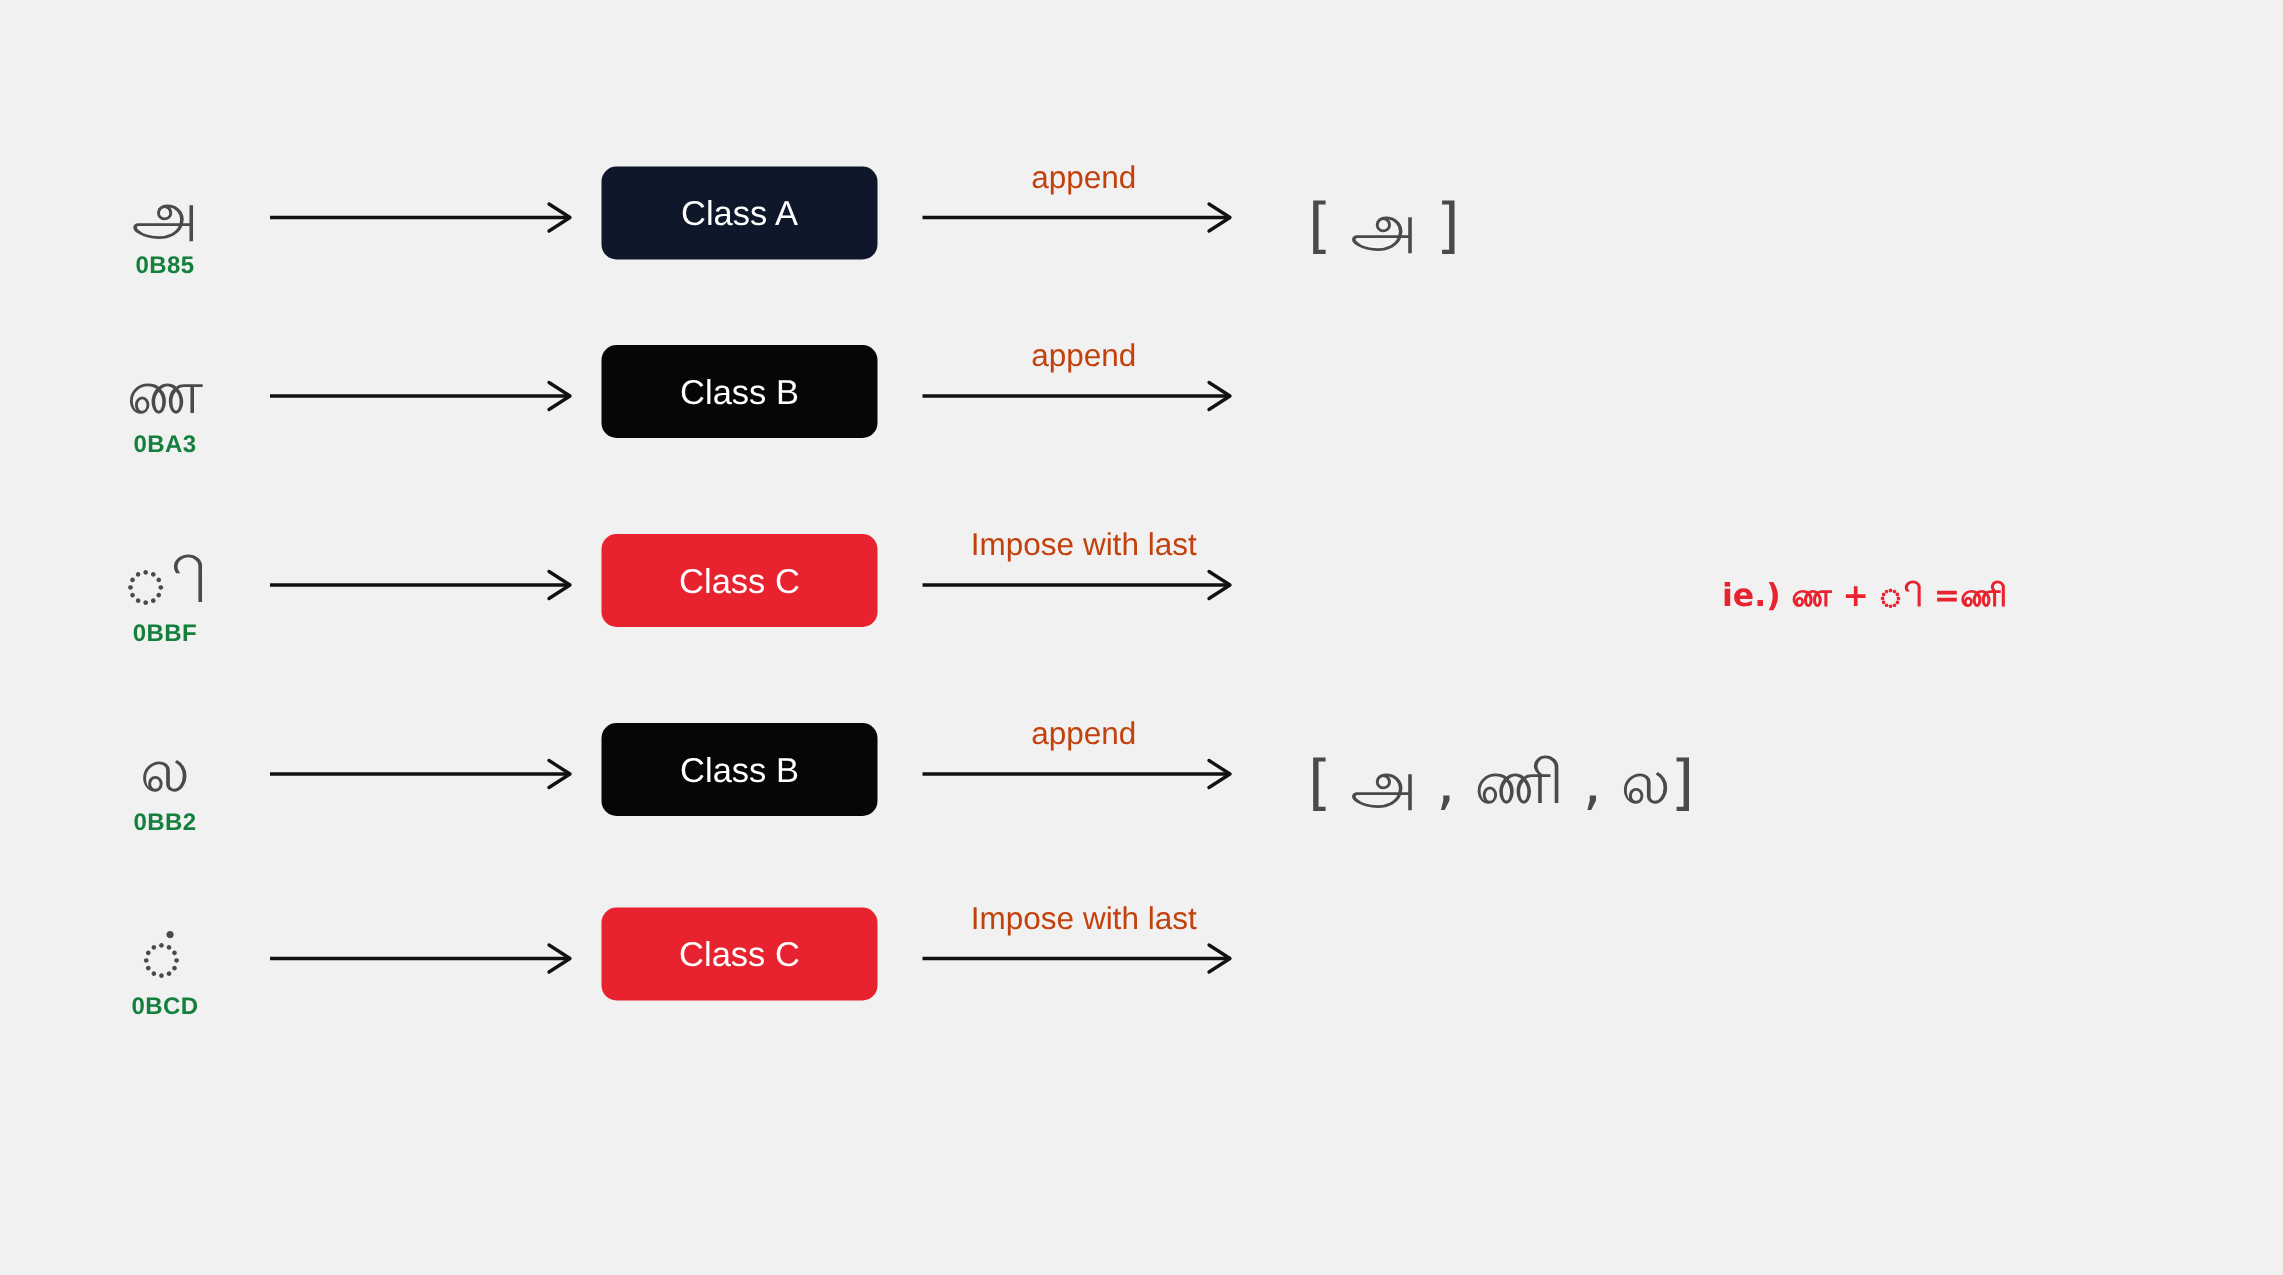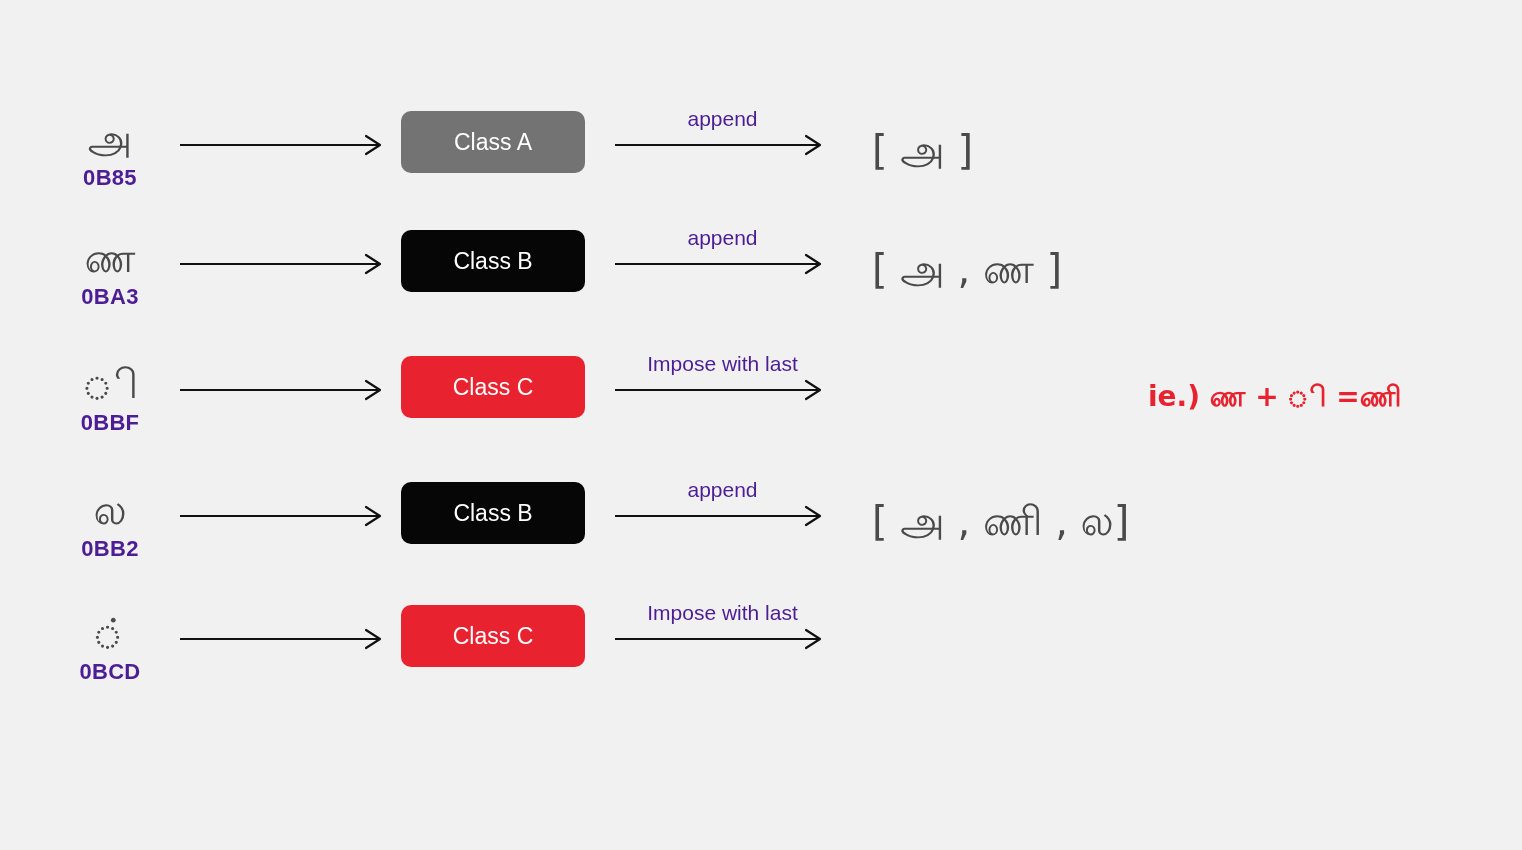--- a/index.html
+++ b/index.html
@@ -48,23 +48,23 @@
     color: #4a4a4a;
     font-weight: 400;
     white-space: nowrap;
     height: 48px;
     display: flex;
     align-items: center;
     justify-content: center;
   }
   .input-code {
     font-family: "Liberation Sans", sans-serif;
-    font-size: 22px;
+    font-size: 16px;
     font-weight: bold;
-    color: #4c1d95;
+    color: #15803d;
     letter-spacing: 0.3px;
     margin-top: 2px;
   }
 
   
   .arrow {
     position: absolute;
     height: 40px;
     display: block;
   }
@@ -82,21 +82,21 @@
     top: 40px;
     width: 215px;
   }
   .arrow-label {
     position: absolute;
     left: 0;
     width: 100%;
     text-align: center;
     top: -26px;
     font-size: 21px;
-    color: #4c1d95;
+    color: #c2410c;
     font-family: "Liberation Sans", sans-serif;
     white-space: nowrap;
   }
 
   
   .class-box {
     position: absolute;
     left: 401px;
     top: 18px;
     width: 184px;
@@ -127,21 +127,21 @@
 
   
   .note-cell {
     position: absolute;
     left: 1148px;
     top: 0;
     height: 120px;
     display: flex;
     align-items: center;
     font-family: "DejaVu Sans", "Liberation Sans", sans-serif;
-    font-size: 28px;
+    font-size: 21px;
     font-weight: bold;
     color: #e8232f;
     white-space: nowrap;
   }
 </style>
 </head>
 <body style="background: rgb(241, 241, 241);">
 
 <div id="diagram">
   <div class="row" style="top: 93px;">
@@ -151,21 +151,21 @@
       <div class="input-code">0B85</div>
     </div>
 
     <div class="arrow arrow-1">
       <svg width="208" height="24" viewBox="0 0 208 24" aria-hidden="true">
         <line x1="0" y1="12" x2="198" y2="12" stroke="#111111" stroke-width="2.2"></line>
         <polyline points="186,3 200,12 186,21" fill="none" stroke="#111111" stroke-width="2.2" stroke-linecap="round" stroke-linejoin="round"></polyline>
       </svg>
     </div>
 
-    <div class="class-box" style="background: #737373;">
+    <div class="class-box" style="background: #0f172a;">
       <span>Class A</span>
     </div>
 
     <div class="arrow arrow-2">
       <div class="arrow-label">append</div>
       <svg width="213" height="24" viewBox="0 0 213 24" aria-hidden="true">
         <line x1="0" y1="12" x2="203" y2="12" stroke="#111111" stroke-width="2.2"></line>
         <polyline points="191,3 205,12 191,21" fill="none" stroke="#111111" stroke-width="2.2" stroke-linecap="round" stroke-linejoin="round"></polyline>
       </svg>
     </div>
@@ -193,21 +193,20 @@
     </div>
 
     <div class="arrow arrow-2">
       <div class="arrow-label">append</div>
       <svg width="213" height="24" viewBox="0 0 213 24" aria-hidden="true">
         <line x1="0" y1="12" x2="203" y2="12" stroke="#111111" stroke-width="2.2"></line>
         <polyline points="191,3 205,12 191,21" fill="none" stroke="#111111" stroke-width="2.2" stroke-linecap="round" stroke-linejoin="round"></polyline>
       </svg>
     </div>
 
-    <div class="output-cell">[ அ , ண ]</div>
 
   </div>
 
   <div class="row" style="top: 338px;">
 
     <div class="input-cell">
       <div class="input-glyph">ி</div>
       <div class="input-code">0BBF</div>
     </div>
 

